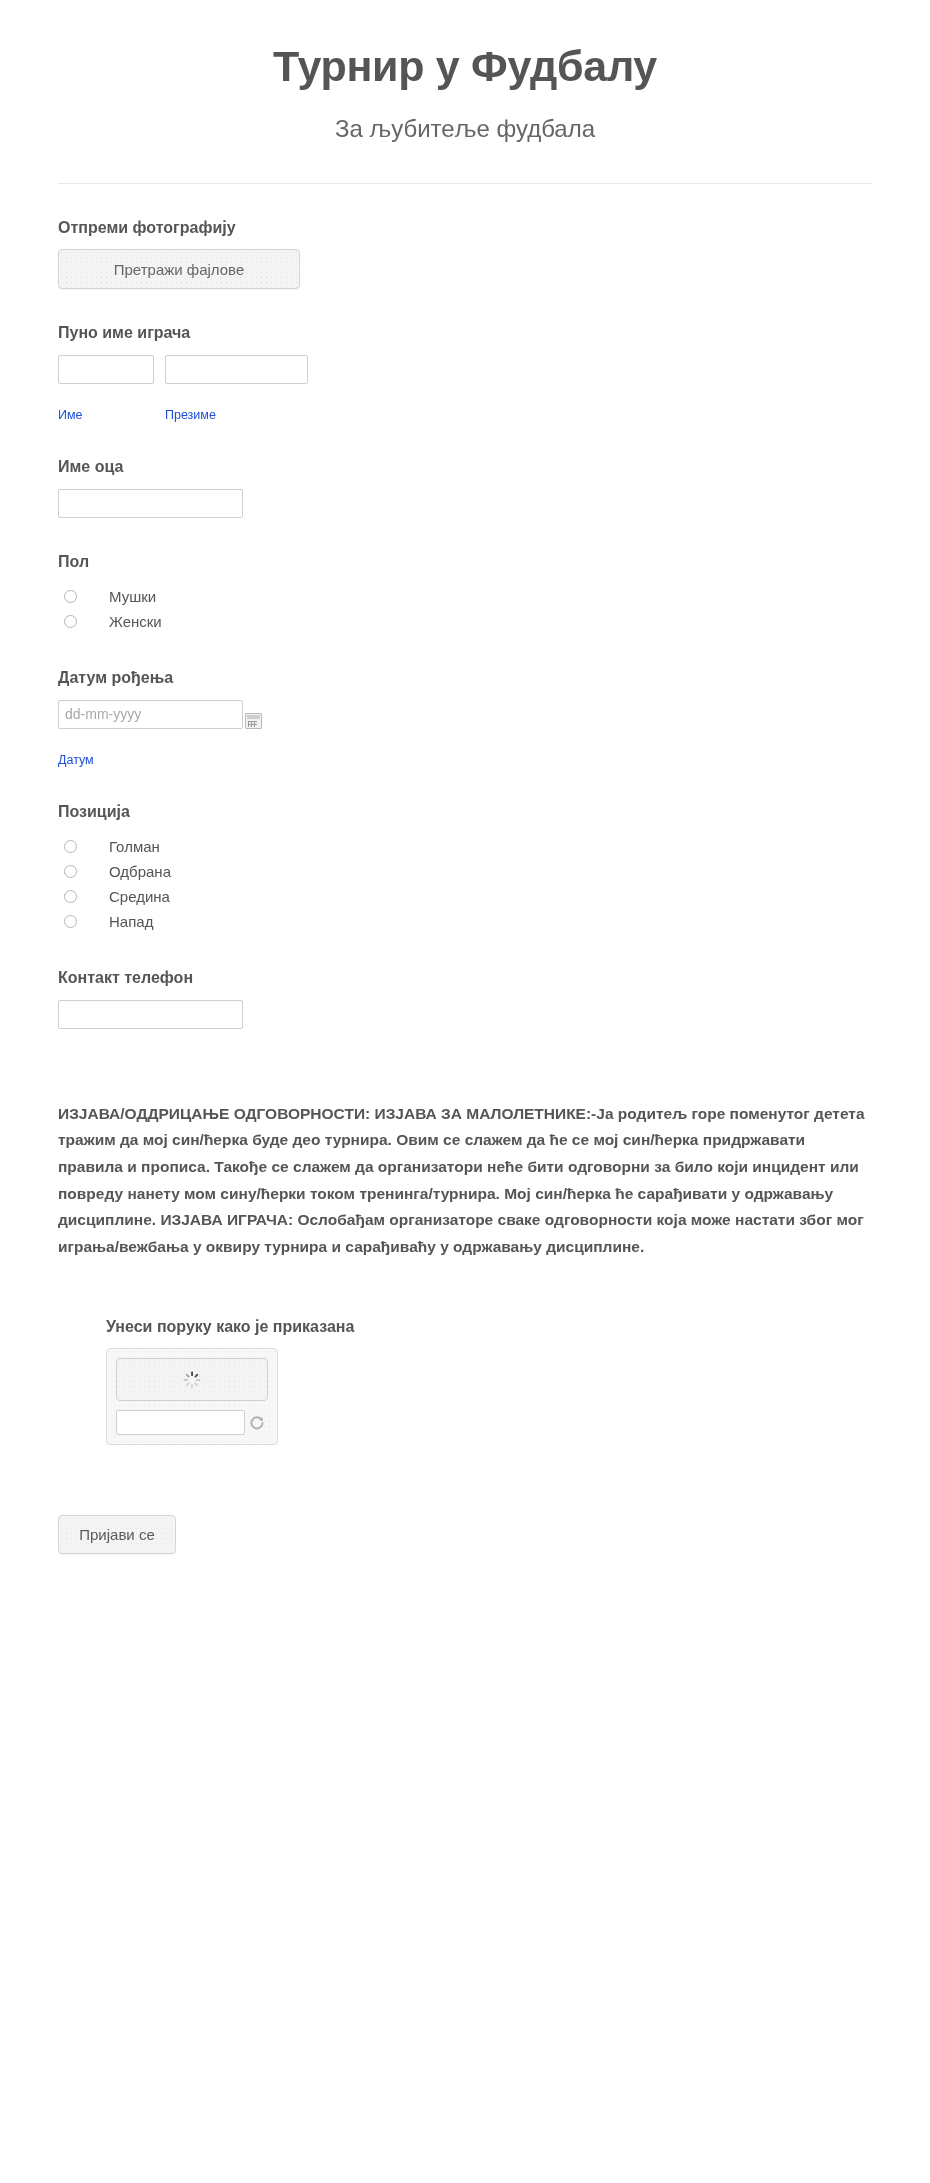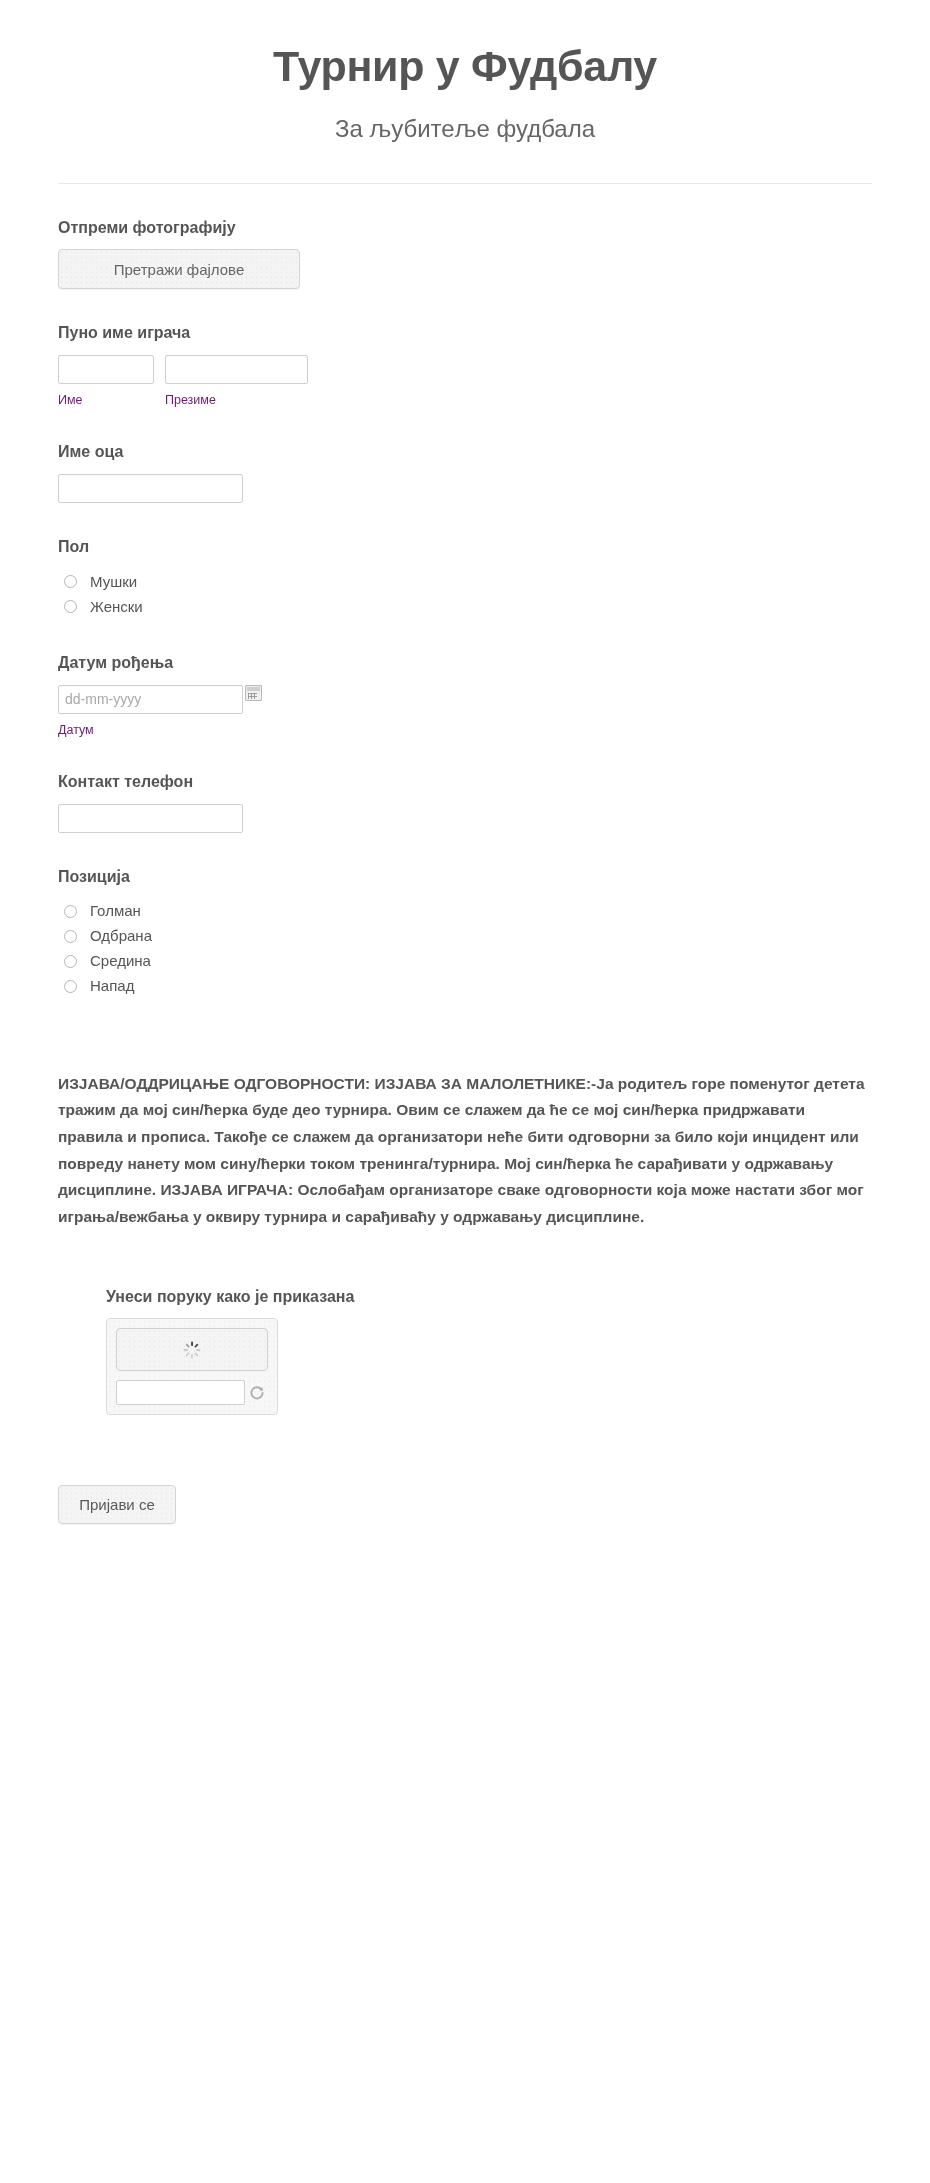--- a/index.html
+++ b/index.html
@@ -60,23 +60,23 @@
   .field-label {
     font-size: 16px;
     font-weight: bold;
     color: #555555;
     display: block;
     margin-bottom: 11px;
     line-height: 1.3;
   }
   .sub-label {
     font-size: 12.5px;
-    color: #701a75;
+    color: #1d4ed8;
     display: block;
-    margin-top: 8px;
+    margin-top: 23px;
     line-height: 1.3;
   }
 
   
   .text-input {
     border: 1px solid #cfcfcf;
     background: #ffffff;
     height: 29px;
     border-radius: 2px;
     font-family: "Liberation Sans", sans-serif;
@@ -117,40 +117,41 @@
     justify-content: center;
   }
 
   
   .radio-group { margin-top: 2px; }
   .radio-row {
     display: flex;
     align-items: center;
     height: 25px;
     padding-left: 6px;
+    gap: 19px;
   }
   .radio-mark {
     width: 13px;
     height: 13px;
     border: 1px solid #b5b5b5;
     border-radius: 50%;
     background: #fff;
     flex: 0 0 auto;
     margin-right: 13px;
   }
   .radio-text {
     font-size: 15px;
     color: #555555;
     line-height: 1.3;
   }
 
   
   .date-row {
     display: flex;
-    align-items: flex-start;
+    align-items: flex-end;
     gap: 2px;
   }
   .cal-icon {
     width: 17px;
     height: 16px;
     border: 1px solid #b9b9b9;
     background: #f0f0f0;
     border-radius: 1px;
     position: relative;
     flex: 0 0 auto;
@@ -306,44 +307,44 @@
     <div class="field">
       <span class="field-label">Датум рођења</span>
       <div class="date-row">
         <input class="text-input input-w-large" type="text" placeholder="dd-mm-yyyy" style="">
         <span class="cal-icon"></span>
       </div>
       <span class="sub-label">Датум</span>
     </div>
 
     <div class="field">
+      <span class="field-label">Позиција</span>
+      <div class="radio-group">
+        <div class="radio-row">
+          <span class="radio-mark"></span>
+          <span class="radio-text">Голман</span>
+        </div>
+        <div class="radio-row">
+          <span class="radio-mark"></span>
+          <span class="radio-text">Одбрана</span>
+        </div>
+        <div class="radio-row">
+          <span class="radio-mark"></span>
+          <span class="radio-text">Средина</span>
+        </div>
+        <div class="radio-row">
+          <span class="radio-mark"></span>
+          <span class="radio-text">Напад</span>
+        </div>
+      </div>
+    </div>
+
+    <div class="field">
       <span class="field-label">Контакт телефон</span>
       <input class="text-input input-w-large" type="text" value="" style="">
-    </div>
-
-    <div class="field">
-      <span class="field-label">Позиција</span>
-      <div class="radio-group">
-        <div class="radio-row">
-          <span class="radio-mark"></span>
-          <span class="radio-text">Голман</span>
-        </div>
-        <div class="radio-row">
-          <span class="radio-mark"></span>
-          <span class="radio-text">Одбрана</span>
-        </div>
-        <div class="radio-row">
-          <span class="radio-mark"></span>
-          <span class="radio-text">Средина</span>
-        </div>
-        <div class="radio-row">
-          <span class="radio-mark"></span>
-          <span class="radio-text">Напад</span>
-        </div>
-      </div>
     </div>
 
     <div class="declaration">ИЗЈАВА/ОДДРИЦАЊЕ ОДГОВОРНОСТИ: ИЗЈАВА ЗА МАЛОЛЕТНИКЕ:-Ја родитељ горе поменутог детета тражим да мој син/ћерка буде део турнира. Овим се слажем да ће се мој син/ћерка придржавати правила и прописа. Такође се слажем да организатори неће бити одговорни за било који инцидент или повреду нанету мом сину/ћерки током тренинга/турнира. Мој син/ћерка ће сарађивати у одржавању дисциплине. ИЗЈАВА ИГРАЧА: Ослобађам организаторе сваке одговорности која може настати због мог играња/вежбања у оквиру турнира и сарађиваћу у одржавању дисциплине.</div>
 
     <div class="captcha-field">
       <span class="field-label">Унеси поруку како је приказана</span>
       <div class="captcha-box">
         <div class="captcha-image">
           <svg class="spinner" viewBox="0 0 32 32">
             <g fill="#3b3b3b">

